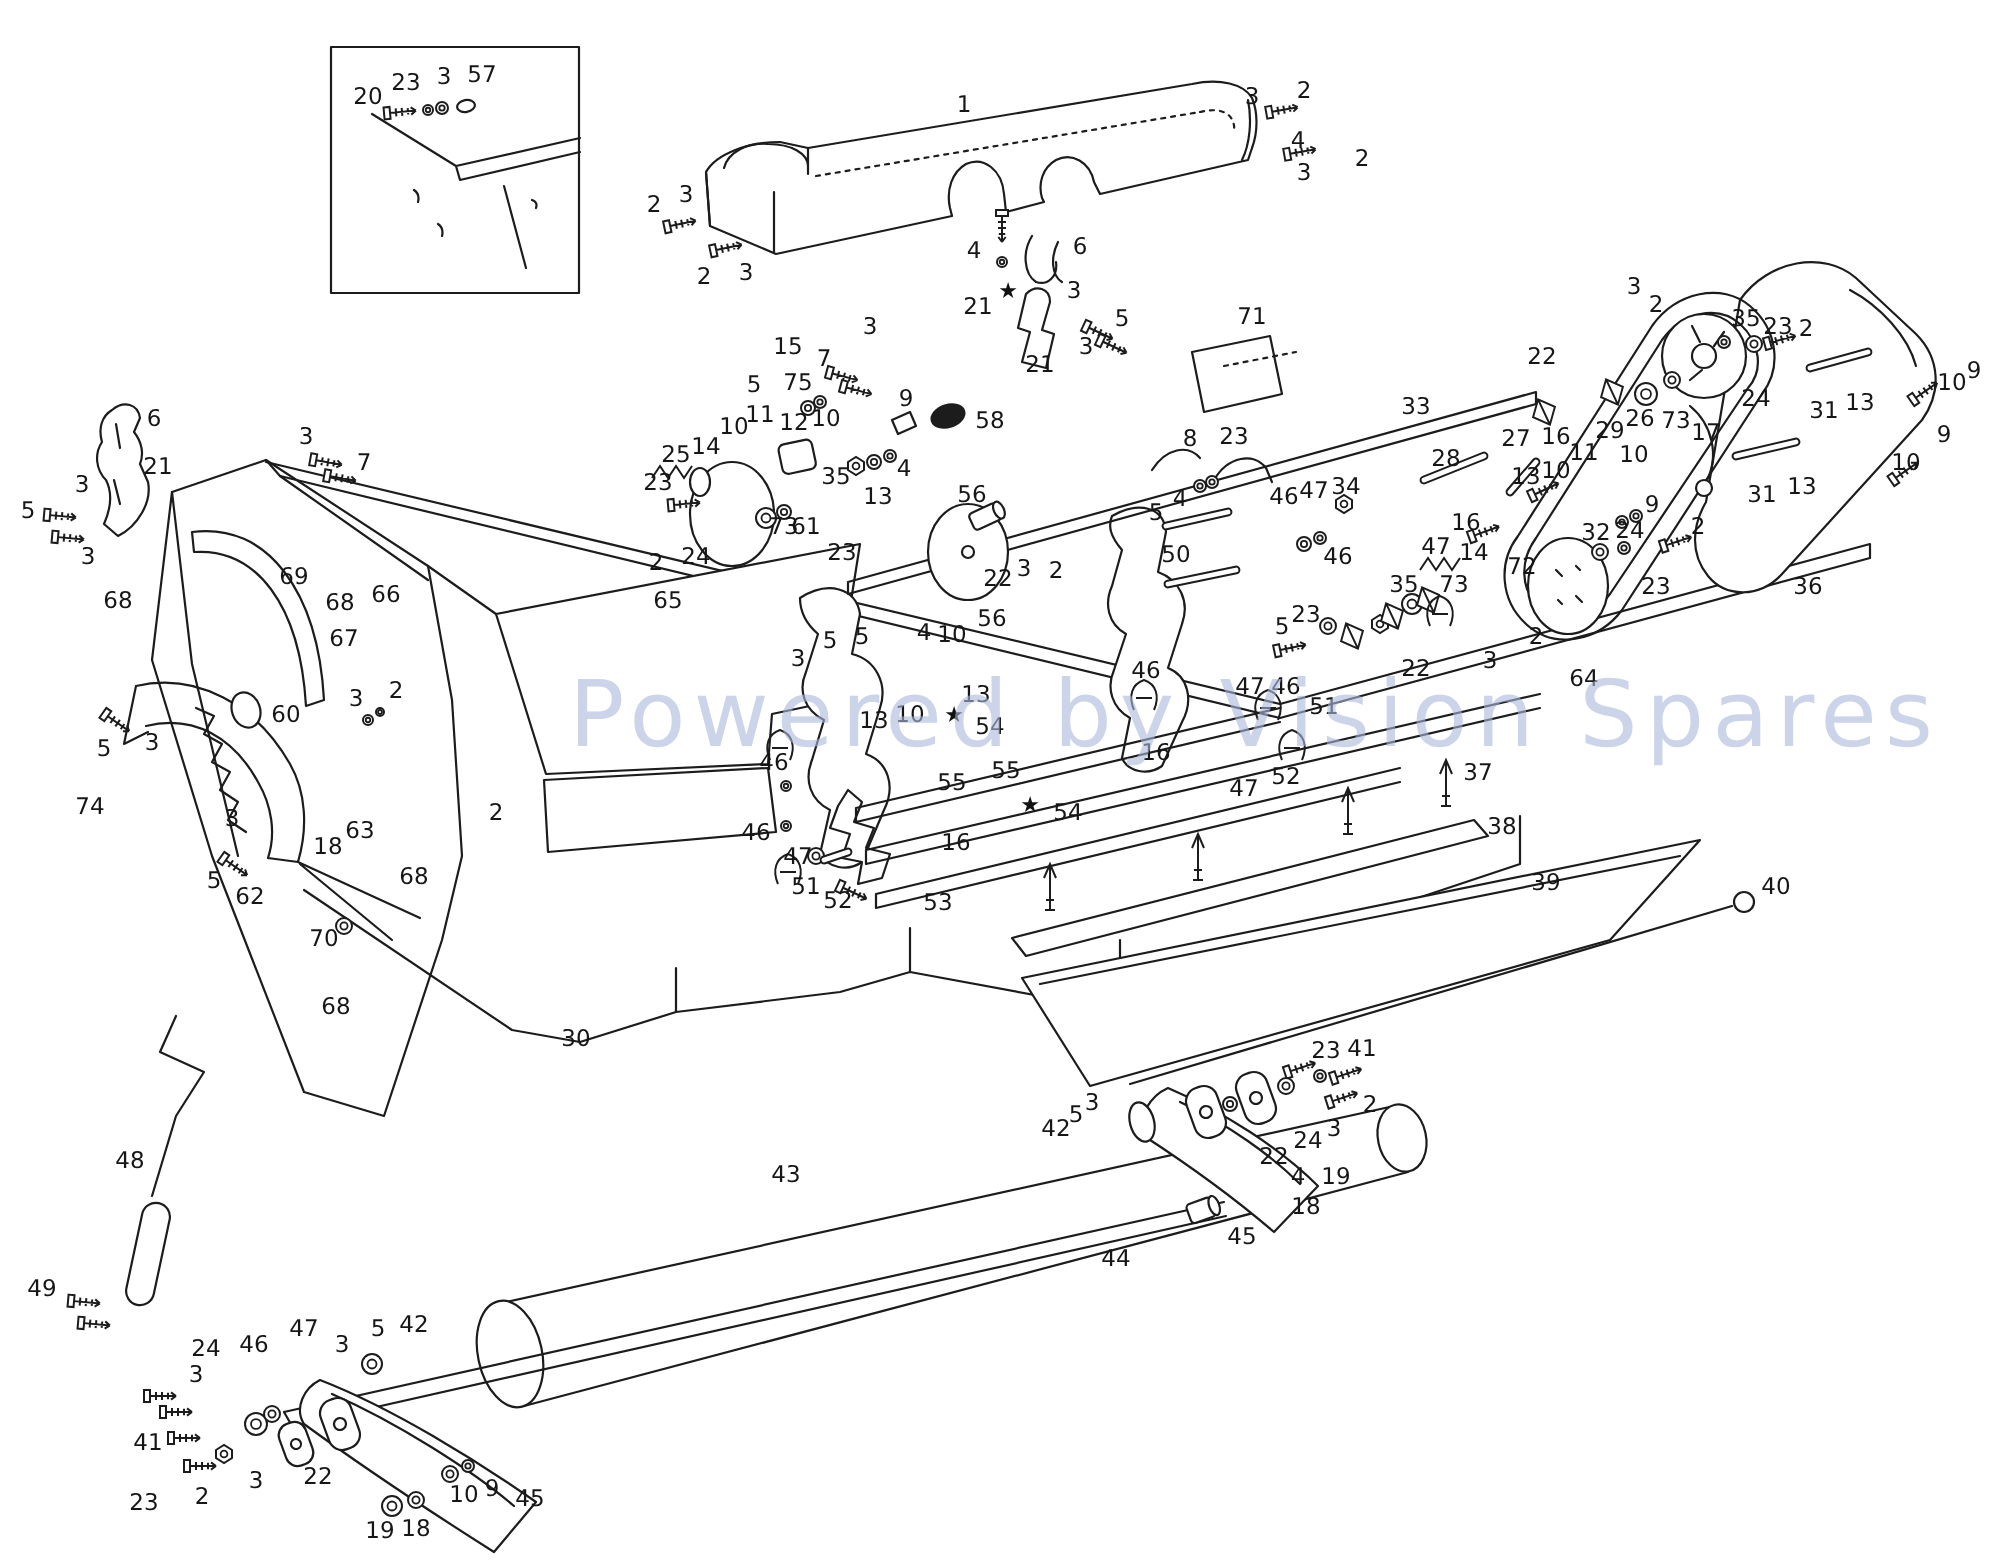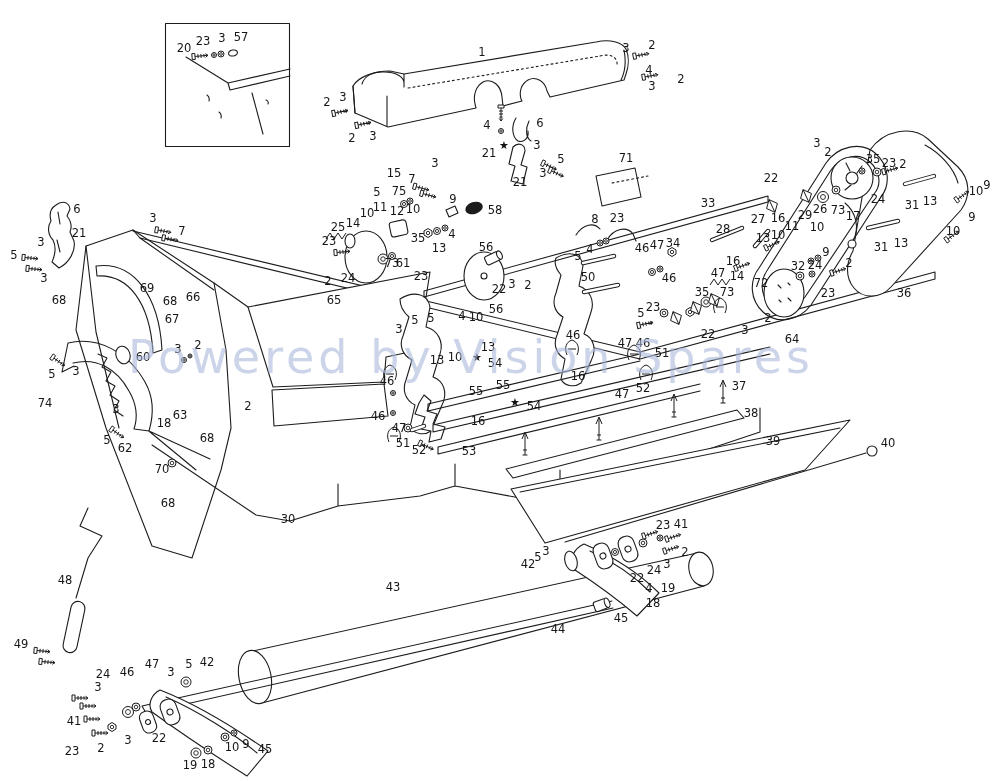--- a/index.html
+++ b/index.html
@@ -1,17 +1,17 @@
 <!DOCTYPE html>
 <html><head>
 <meta charset="utf-8">
 <style>
   html,body{margin:0;padding:0;background:#ffffff;}
   .stage{position:relative;width:999px;height:781px;background:#fff;overflow:hidden;
-         font-family:"DejaVu Sans",sans-serif;}
+         font-family:"DejaVu Sans",sans-serif;text-align:center;}
   .stage svg{position:absolute;left:0;top:0;}
   svg *{vector-effect:non-scaling-stroke;}
   .ln{stroke:#1c1c1c;stroke-width:1.1;fill:none;stroke-linejoin:round;stroke-linecap:round;}
   .fw{stroke:#1c1c1c;stroke-width:1.1;fill:#ffffff;stroke-linejoin:round;}
   .dash{stroke-dasharray:2,3;}
   text.plbl{font:11.5px "DejaVu Sans",sans-serif;fill:#161616;}
   text.star{font:11px "DejaVu Sans",sans-serif;fill:#111;}
   .watermark{position:absolute;left:128px;top:330px;width:999px;
              font-size:46px;letter-spacing:4px;white-space:nowrap;
              font-family:"DejaVu Sans",sans-serif;pointer-events:none;}

